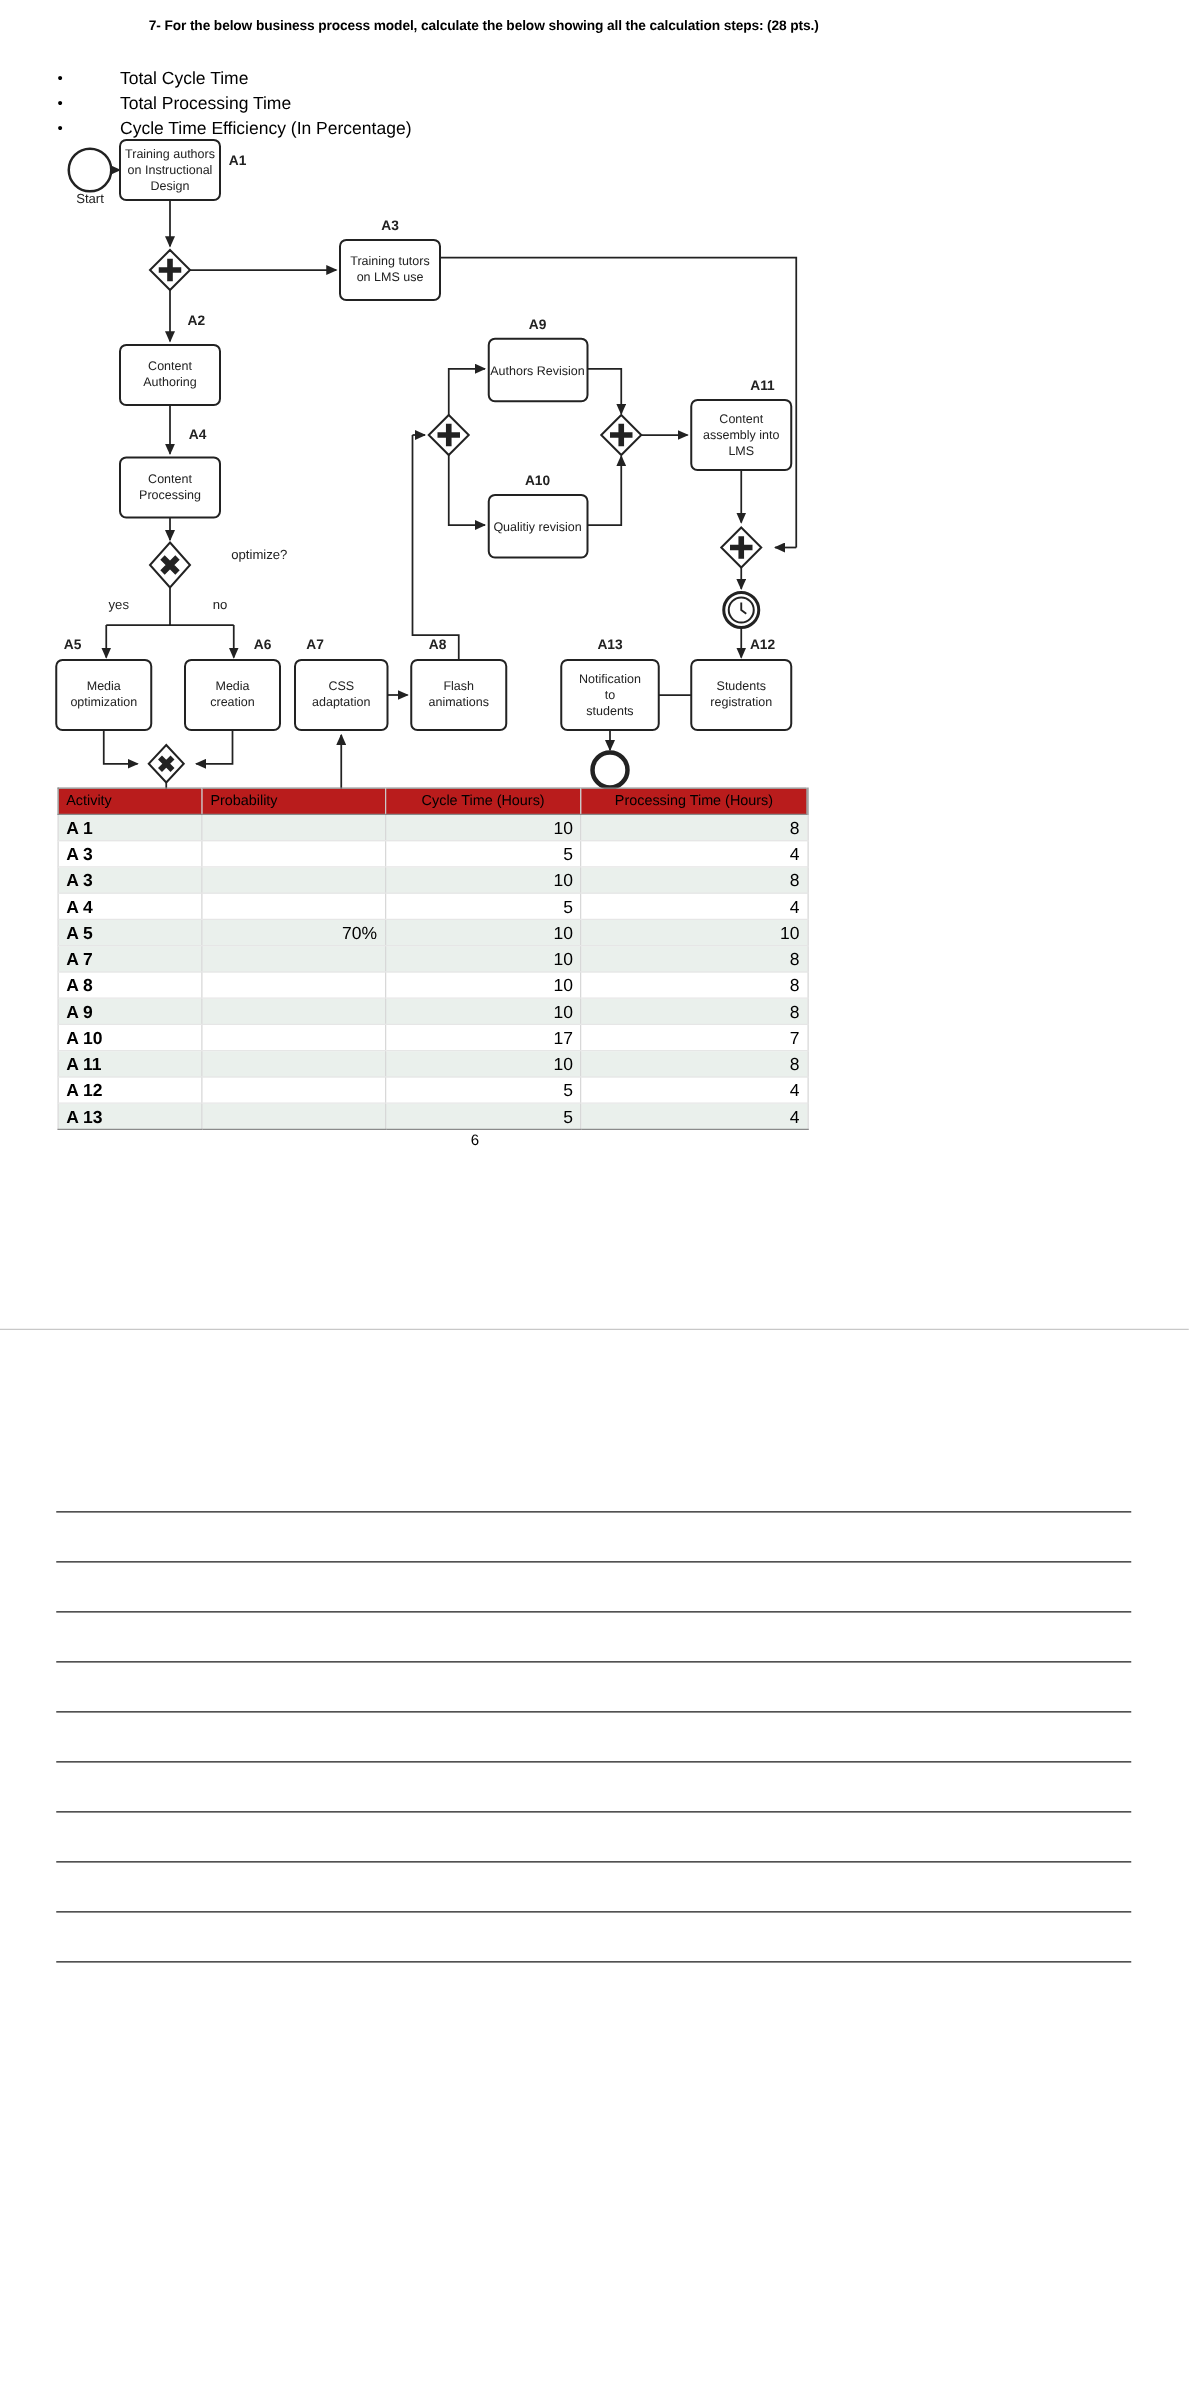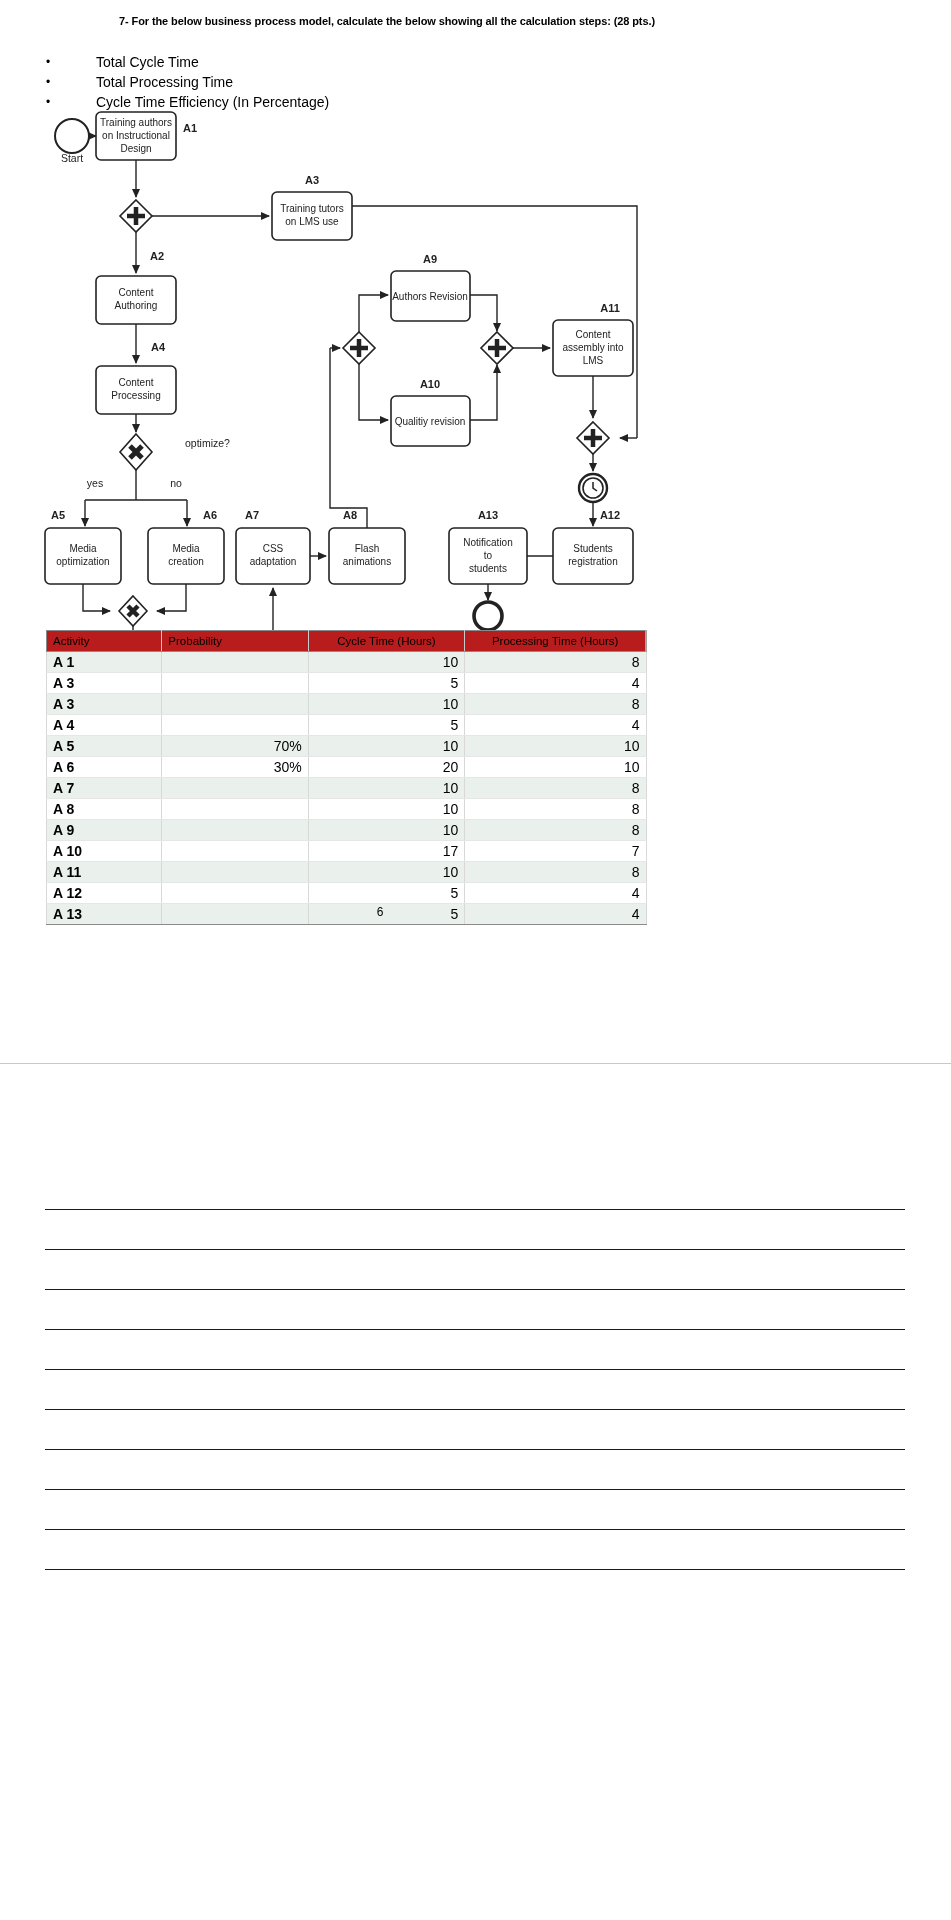--- a/index.html
+++ b/index.html
@@ -307,26 +307,20 @@
           <td class="num"></td>
           <td class="num">5</td>
           <td class="num">4</td>
         </tr>
         <tr class="alt">
           <td class="act">A 5</td>
           <td class="num">70%</td>
           <td class="num">10</td>
           <td class="num">10</td>
         </tr>
-        <tr>
-          <td class="act">A 6</td>
-          <td class="num">30%</td>
-          <td class="num">20</td>
-          <td class="num">10</td>
-        </tr>
         <tr class="alt">
           <td class="act">A 7</td>
           <td class="num"></td>
           <td class="num">10</td>
           <td class="num">8</td>
         </tr>
         <tr>
           <td class="act">A 8</td>
           <td class="num"></td>
           <td class="num">10</td>

